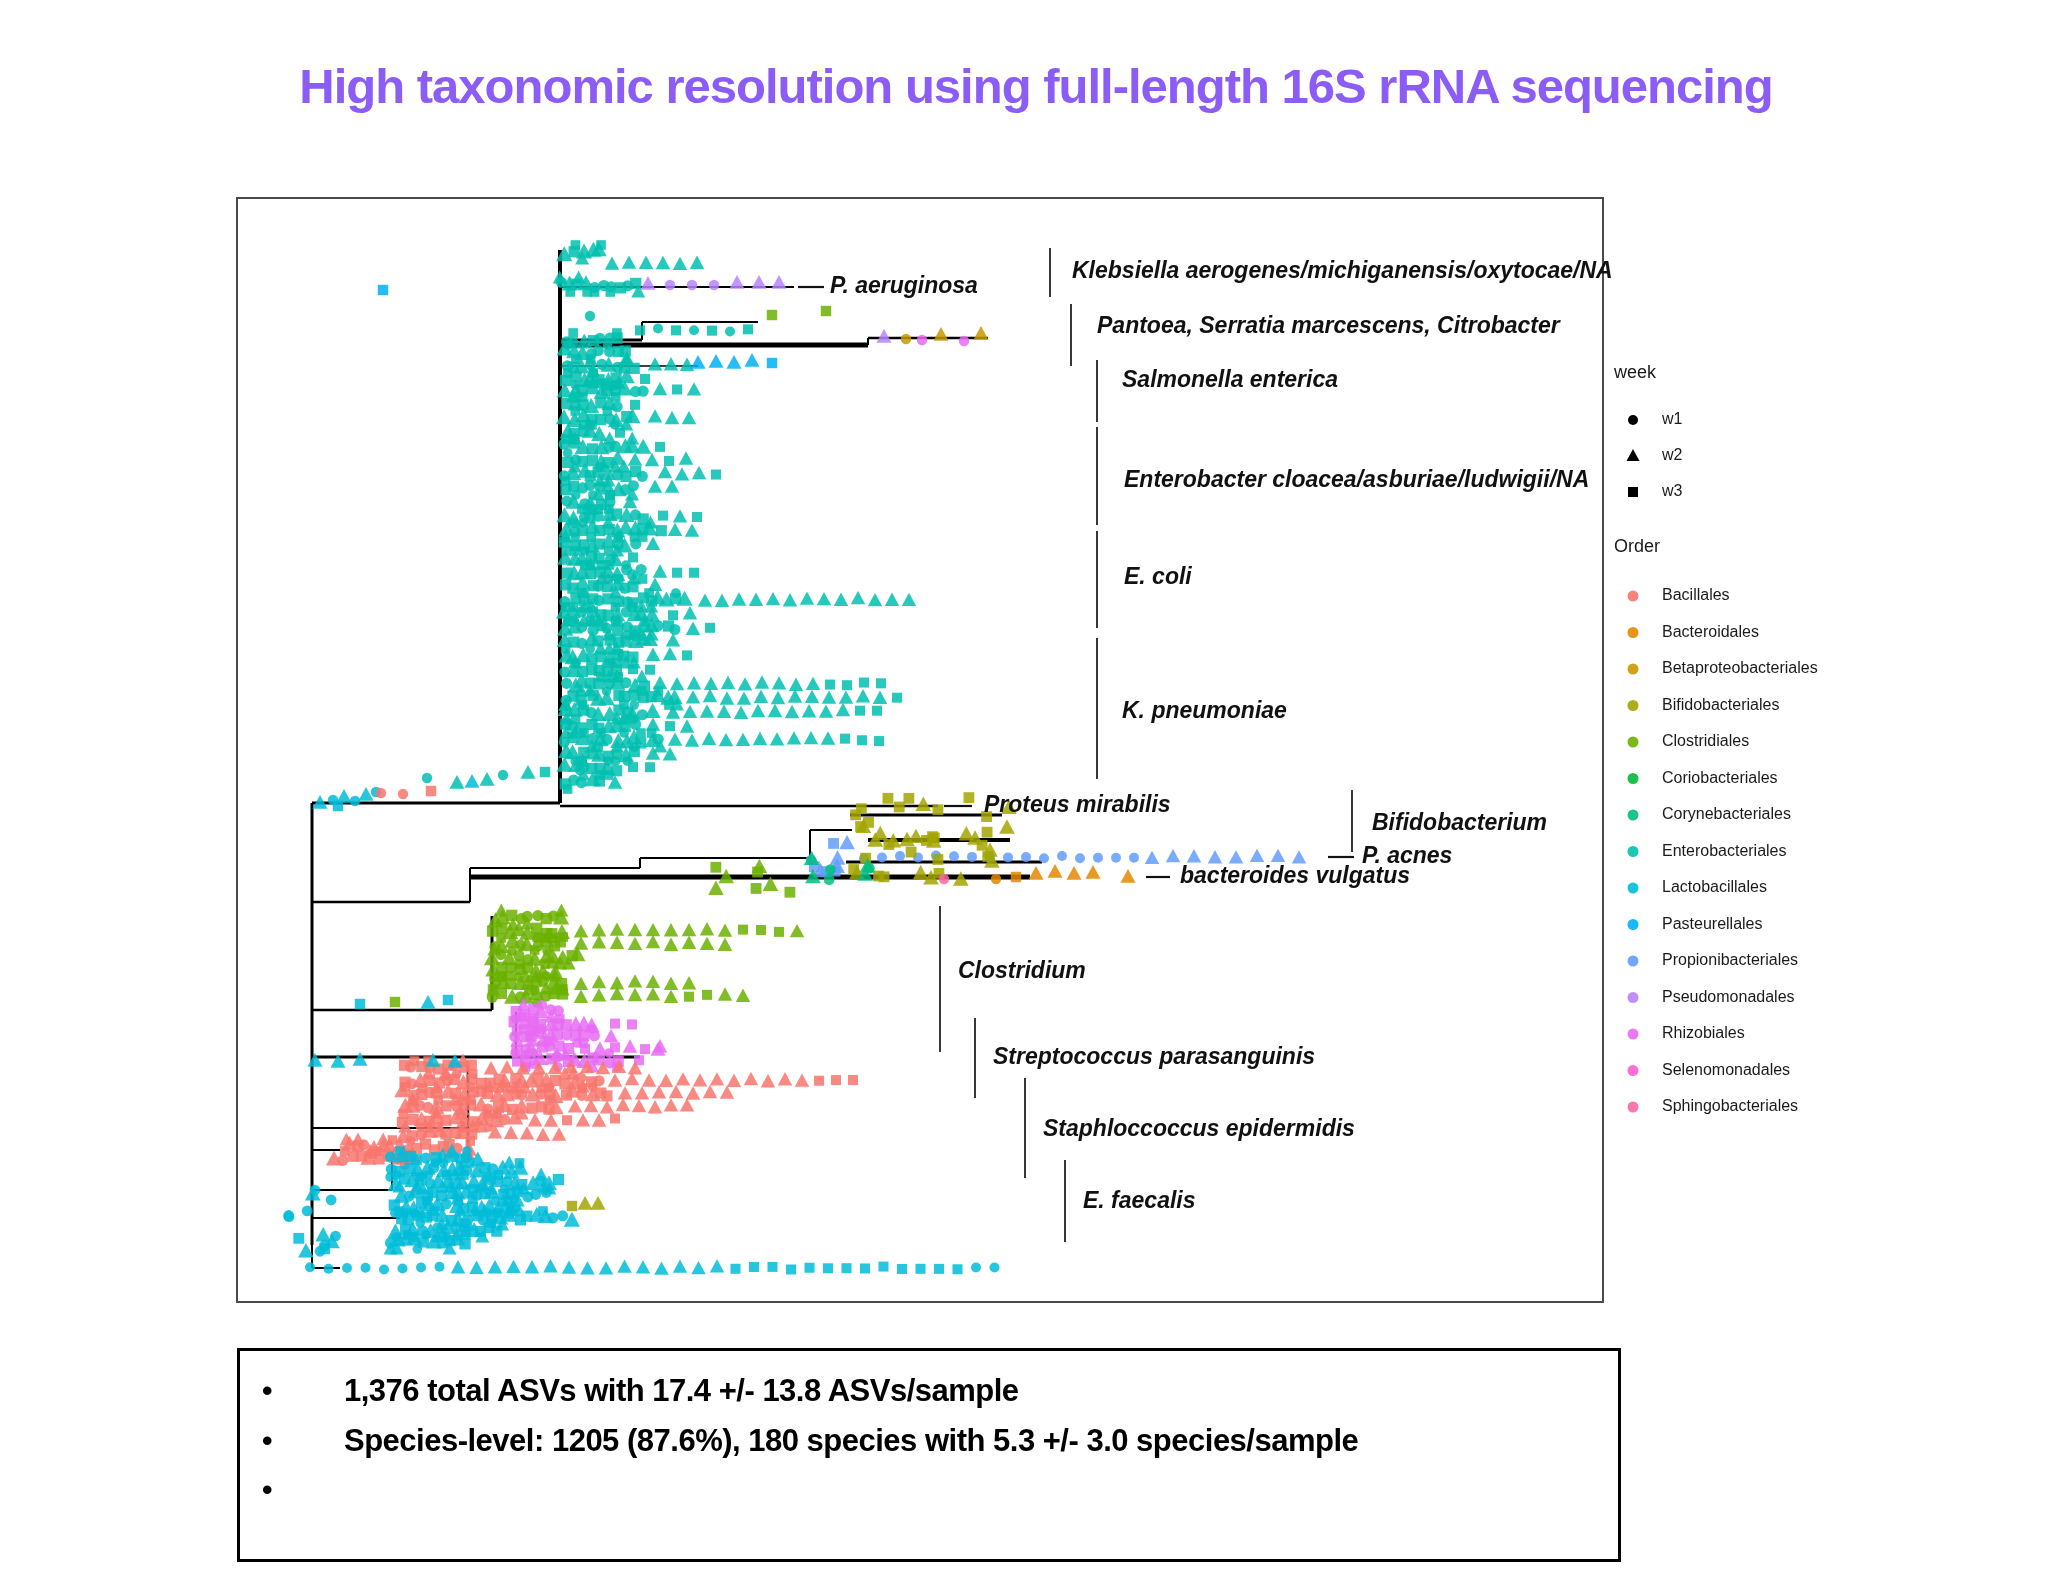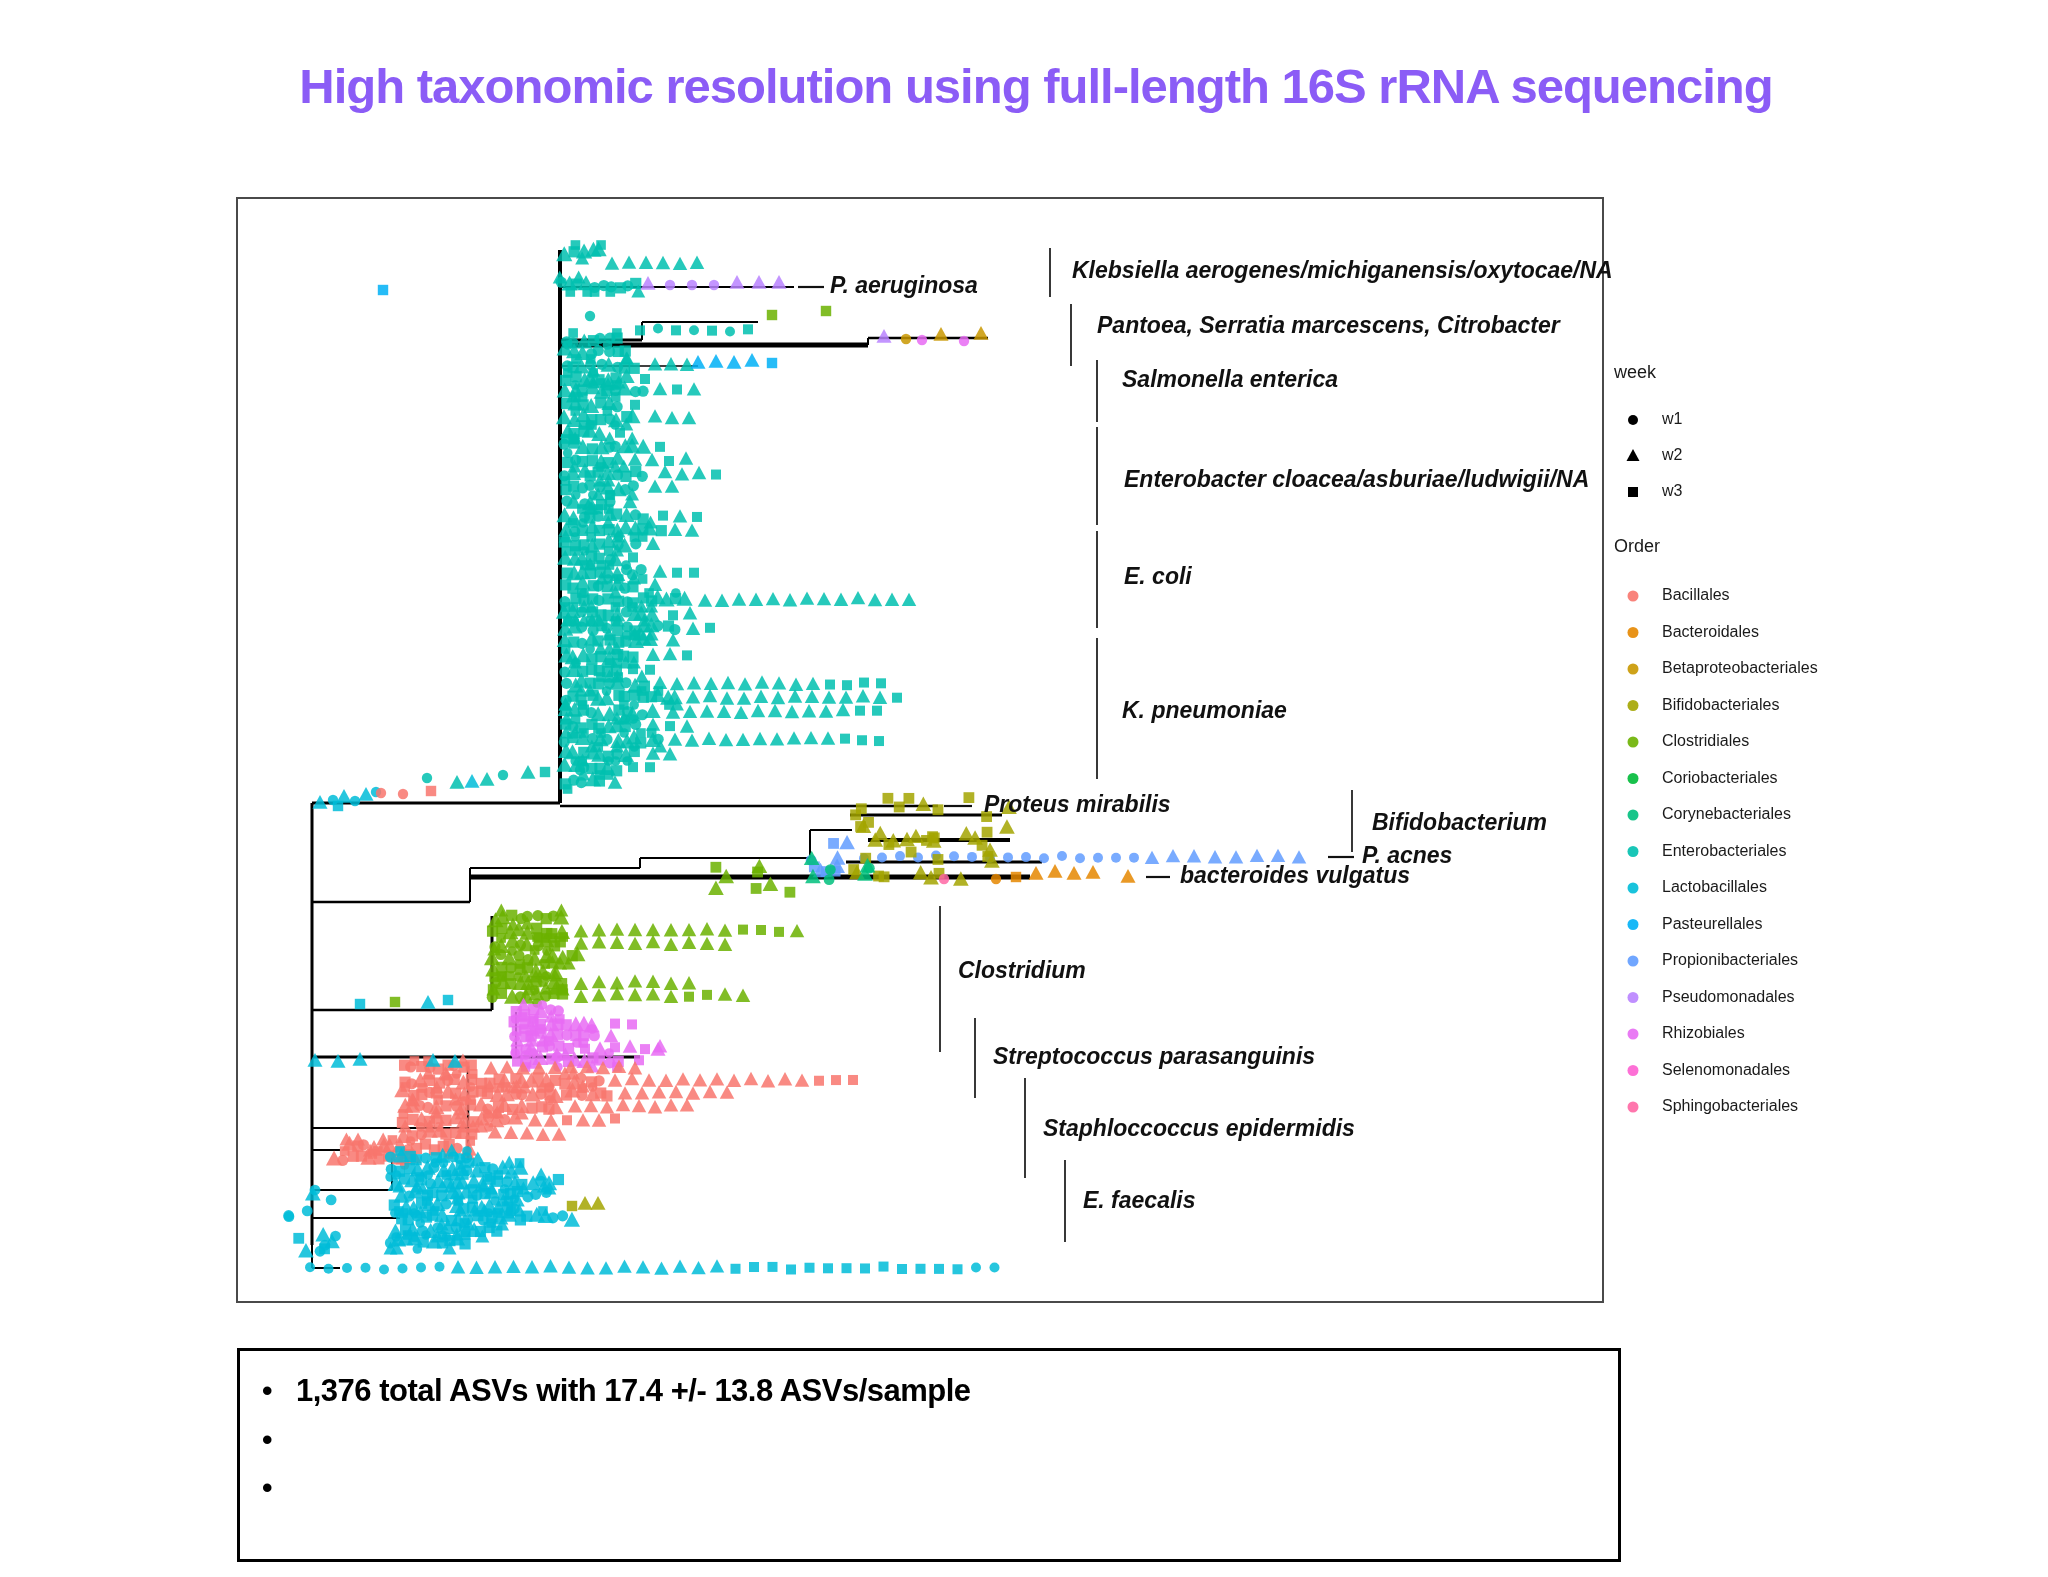--- a/index.html
+++ b/index.html
@@ -5,21 +5,21 @@
   html,body{margin:0;padding:0;background:#fff;}
   .slide{position:relative;width:2048px;height:1577px;background:#ffffff;overflow:hidden;
          font-family:"Liberation Sans", sans-serif;}
   .title{position:absolute;left:12px;top:58px;width:100%;text-align:center;
          font-size:49px;font-weight:bold;color:#8b5cf6;letter-spacing:-1px;}
   svg{position:absolute;left:0;top:0;}
   .stats-box{position:absolute;left:237px;top:1348px;width:1378px;height:200px;
              border:3px solid #000;background:#fff;padding-top:8px;}
   .stats-row{display:flex;align-items:baseline;margin:14px 0 0 22px;}
   .stats-bullet{font-size:30px;font-weight:bold;width:34px;color:#000;}
-  .stats-text{font-size:31px;font-weight:bold;color:#000;letter-spacing:-0.5px;}
+  .stats-text{font-size:31px;font-weight:bold;color:#000;letter-spacing:-0.5px;margin-left:48px;}
   text{font-family:"Liberation Sans", sans-serif;}
   .clade-label{font-size:23px;font-weight:bold;font-style:italic;fill:#111;}
   .legend-title{font-size:18px;fill:#1a1a1a;}
   .legend-label{font-size:16px;fill:#1a1a1a;}
 </style>
 </head>
 <body>
 
 <div class="slide">
   <div class="title">High taxonomic resolution using full-length 16S rRNA sequencing</div>
@@ -1625,18 +1625,19 @@
       <text x="1662" y="1107" dominant-baseline="middle" class="legend-label">Sphingobacteriales</text>
     </svg>
 
   <div class="stats-box">
     <div class="stats-row">
       <span class="stats-bullet">•</span>
       <span class="stats-text">1,376 total ASVs with 17.4 +/- 13.8 ASVs/sample</span>
     </div>
     <div class="stats-row">
       <span class="stats-bullet">•</span>
+      <span class="stats-text">Species-level: 1205 (87.6%), 180 species with 5.3 +/- 3.0 species/sample</span>
     </div>
     <div class="stats-row">
       <span class="stats-bullet">•</span>
     </div>
   </div>
 </div>
 
 </body></html>

